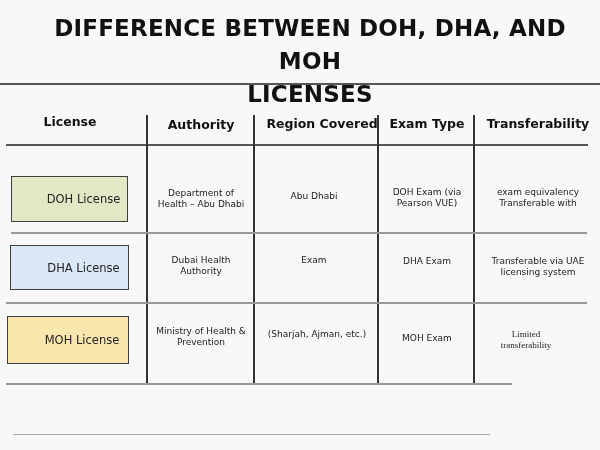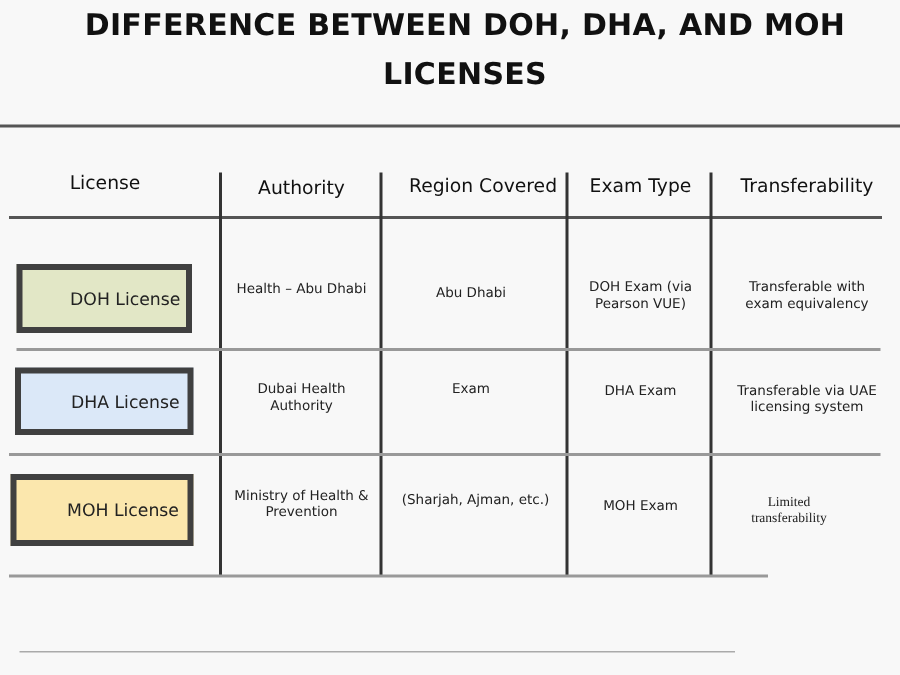--- a/index.html
+++ b/index.html
@@ -1,26 +1,26 @@
 <!DOCTYPE html>
 <html><head>
 <meta charset="utf-8">
 <style>
   html, body { margin:0; padding:0; }
   body { width:600px; height:450px; background:#f8f8f8; position:relative; overflow:hidden;
          font-family:"DejaVu Sans", sans-serif; color:#1a1a1a; }
-  .title { position:absolute; left:30px; width:560px; top:0; text-align:center;
-           font-weight:bold; font-size:20px; line-height:33px; letter-spacing:0.2px; color:#111; }
+  .title { position:absolute; left:30px; width:560px; top:12px; text-align:center;
+           font-weight:bold; font-size:23px; line-height:33px; letter-spacing:0.2px; color:#111; }
   .rule-top { position:absolute; left:0; top:83px; width:600px; height:2px; background:#555; }
   .hline { position:absolute; height:2px; background:#555; }
   .hline.gray { background:#999; }
   .vline { position:absolute; width:2px; background:#333; }
-  .hdr { position:absolute; font-weight:normal; font-size:12.5px; text-align:center; color:#111; }
+  .hdr { position:absolute; font-weight:bold; font-size:12.5px; text-align:center; color:#111; }
   .cell { position:absolute; font-size:9px; line-height:11px; text-align:center; color:#222; }
-  .lic-box { position:absolute; border:4px solid #404040; display:flex; align-items:center; justify-content:center;
+  .lic-box { position:absolute; border:1px solid #404040; display:flex; align-items:center; justify-content:center;
              font-size:11.5px; color:#222; box-sizing:border-box;padding-left:28px; }
   .bottom-line { position:absolute; left:13px; top:434px; width:477px; height:1px; background:#aaa; }
 </style>
 </head>
 <body>
 
 <div class="title">
   <div>DIFFERENCE BETWEEN DOH, DHA, AND MOH</div>
   <div>LICENSES</div>
 </div>
@@ -36,32 +36,33 @@
   <div class="hline" style="left:6px;top:144px;width:582px;"></div>
 
   <div class="vline" style="left:146px;top:115px;height:269px;"></div>
   <div class="vline" style="left:253px;top:115px;height:269px;"></div>
   <div class="vline" style="left:377px;top:115px;height:269px;"></div>
   <div class="vline" style="left:473px;top:115px;height:269px;"></div>
 
   <div>
     <div class="lic-box" style="left:11px;top:176px;width:117px;height:46px;background:#e2e7c6;">DOH License</div>
     <div class="cell" style="left:148px;top:188px;width:106px;">
+      <div>Department of</div>
       <div>Health – Abu Dhabi</div>
     </div>
     <div class="cell" style="left:256px;top:191px;width:116px;">
       <div>Abu Dhabi</div>
     </div>
     <div class="cell" style="left:380px;top:187px;width:94px;">
       <div>DOH Exam (via</div>
       <div>Pearson VUE)</div>
     </div>
     <div class="cell" style="left:476px;top:187px;width:124px;">
+      <div>exam equivalency</div>
       <div>Transferable with</div>
-      <div>exam equivalency</div>
     </div>
   </div>
   <div class="hline gray" style="left:11px;top:232px;width:576px;"></div>
 
   <div>
     <div class="lic-box" style="left:10px;top:245px;width:119px;height:45px;background:#dbe8f8;">DHA License</div>
     <div class="cell" style="left:148px;top:255px;width:106px;">
       <div>Dubai Health</div>
       <div>Authority</div>
     </div>

